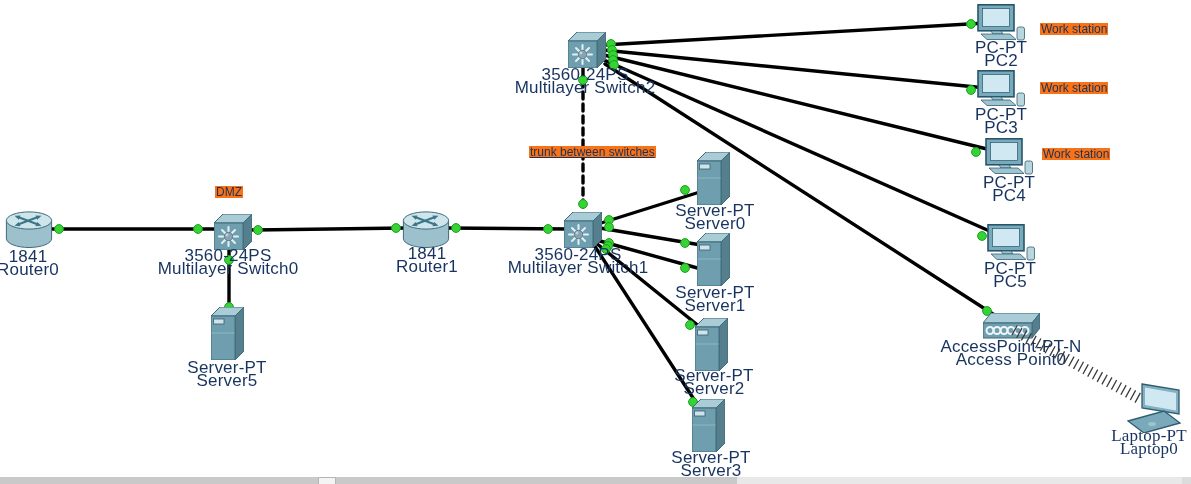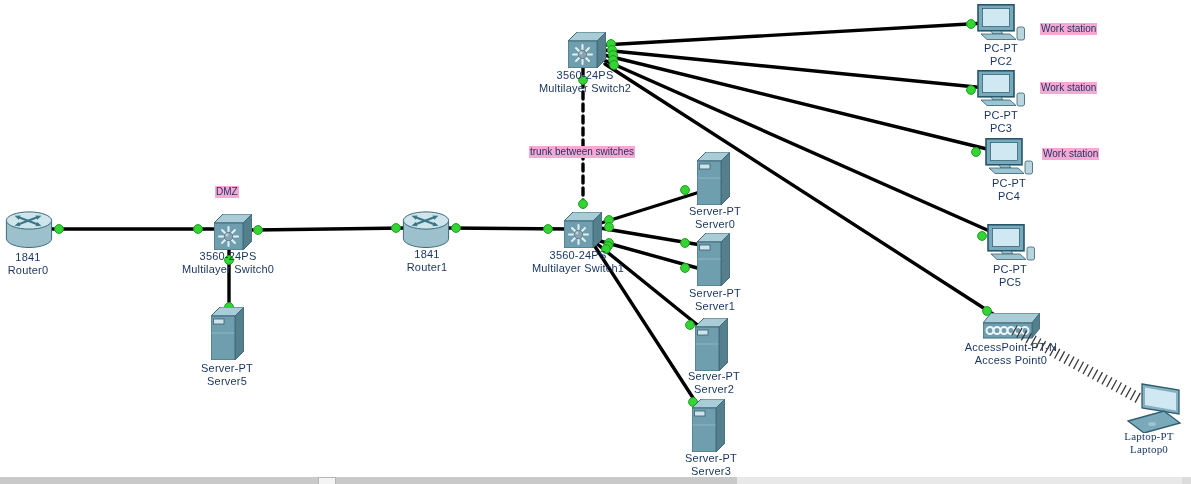--- a/index.html
+++ b/index.html
@@ -2,23 +2,23 @@
 <html><head>
 <meta charset="utf-8">
 <style>
   html,body{margin:0;padding:0;background:#fff;}
   body{font-family:"Liberation Sans",sans-serif;}
   #stage{position:relative;width:1191px;height:484px;background:#ffffff;overflow:hidden;}
   #wire-layer,#wireless-layer{position:absolute;left:0;top:0;pointer-events:none;}
   .node{position:absolute;}
   .node svg{display:block;width:100%;height:100%;}
   .node-label{position:absolute;transform:translateX(-50%);text-align:center;
-              font-size:11px;line-height:12.5px;white-space:nowrap;letter-spacing:0.2px;}
-  .note{position:absolute;font-size:10px;line-height:12px;white-space:nowrap;
-        background:#f9a8d4;padding:0 1px;}
+              font-size:17px;line-height:12.5px;white-space:nowrap;letter-spacing:0.2px;}
+  .note{position:absolute;font-size:12px;line-height:12px;white-space:nowrap;
+        background:#f97316;padding:0 1px;}
   .sb{position:absolute;}
 </style>
 </head>
 <body>
 
 <div id="stage" style="width: 1191px; height: 484px;">
   <svg id="wire-layer" width="1191" height="484" viewBox="0 0 1191 484">
       <line x1="50" y1="229" x2="220" y2="229" stroke="#000000" stroke-width="3.4" stroke-linecap="round"></line>
       <line x1="250" y1="230" x2="406" y2="228" stroke="#000000" stroke-width="3.4" stroke-linecap="round"></line>
       <line x1="446" y1="228" x2="570" y2="229" stroke="#000000" stroke-width="3.4" stroke-linecap="round"></line>
@@ -305,21 +305,21 @@
     <ellipse cx="25" cy="41" rx="4" ry="2" fill="#9dc4d1"></ellipse>
         </svg>
       </div>
       <div class="node-label" style="left: 1149px; top: 430px; color: rgb(23, 51, 95); font-family: Liberation Serif, serif;">
         <div>Laptop-PT</div>
         <div>Laptop0</div>
       </div>
     </div>
   <div id="note-layer">
       <div class="note" style="left: 215px; top: 186px; color: rgb(23, 51, 95);">DMZ</div>
-      <div class="note" style="left: 529px; top: 146px; color: rgb(23, 51, 95);">trunk between switches</div>
+      <div class="note" style="left: 529px; top: 146px; color: rgb(23, 51, 95); text-decoration: underline;">trunk between switches</div>
       <div class="note" style="left: 1040px; top: 23px; color: rgb(23, 51, 95);">Work station</div>
       <div class="note" style="left: 1040px; top: 82px; color: rgb(23, 51, 95);">Work station</div>
       <div class="note" style="left: 1042px; top: 148px; color: rgb(23, 51, 95);">Work station</div>
     </div>
   <svg id="wireless-layer" width="1191" height="484" viewBox="0 0 1191 484">
       <line x1="1014" y1="330" x2="1140" y2="399" stroke="#3a3a3a" stroke-width="11" stroke-dasharray="1.3 4.1"></line>
     </svg>
   <div id="scroll-layer">
       <div class="sb" style="left: 0px; top: 477px; width: 1191px; height: 7px; background: rgb(232, 232, 232);"></div>
       <div class="sb" style="left: 0px; top: 477px; width: 737px; height: 7px; background: rgb(201, 201, 201);"></div>

